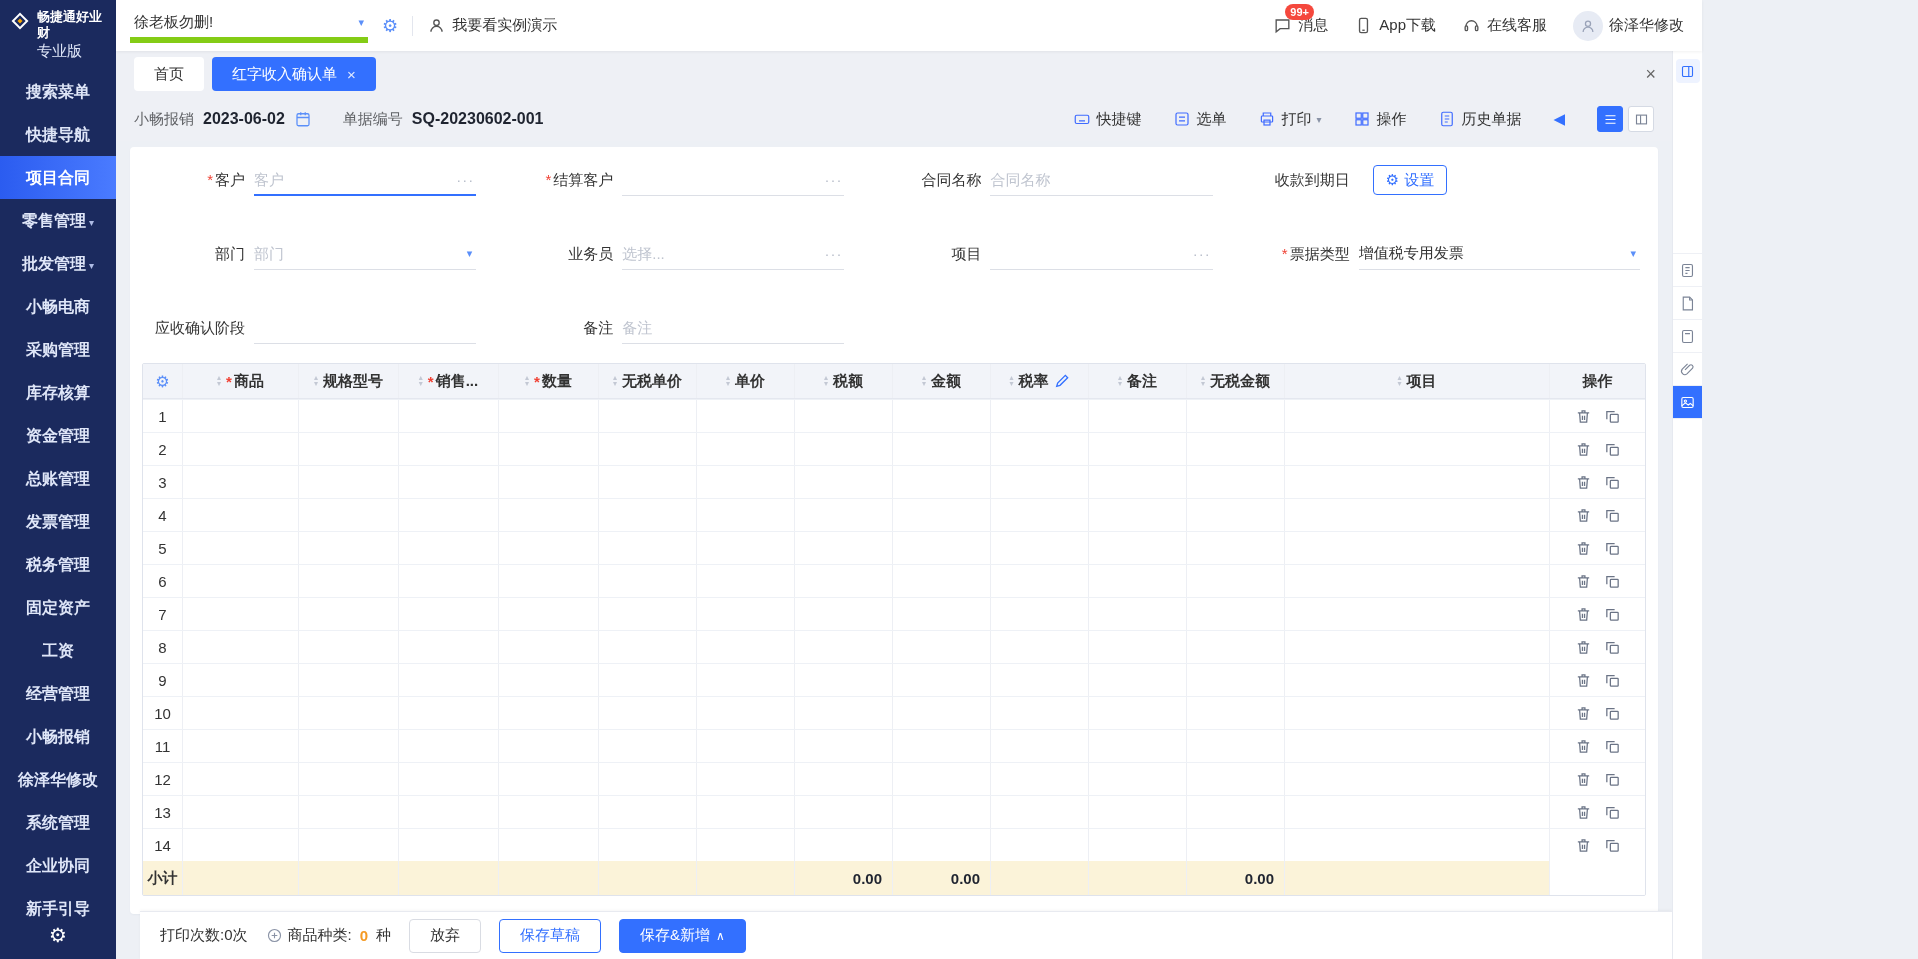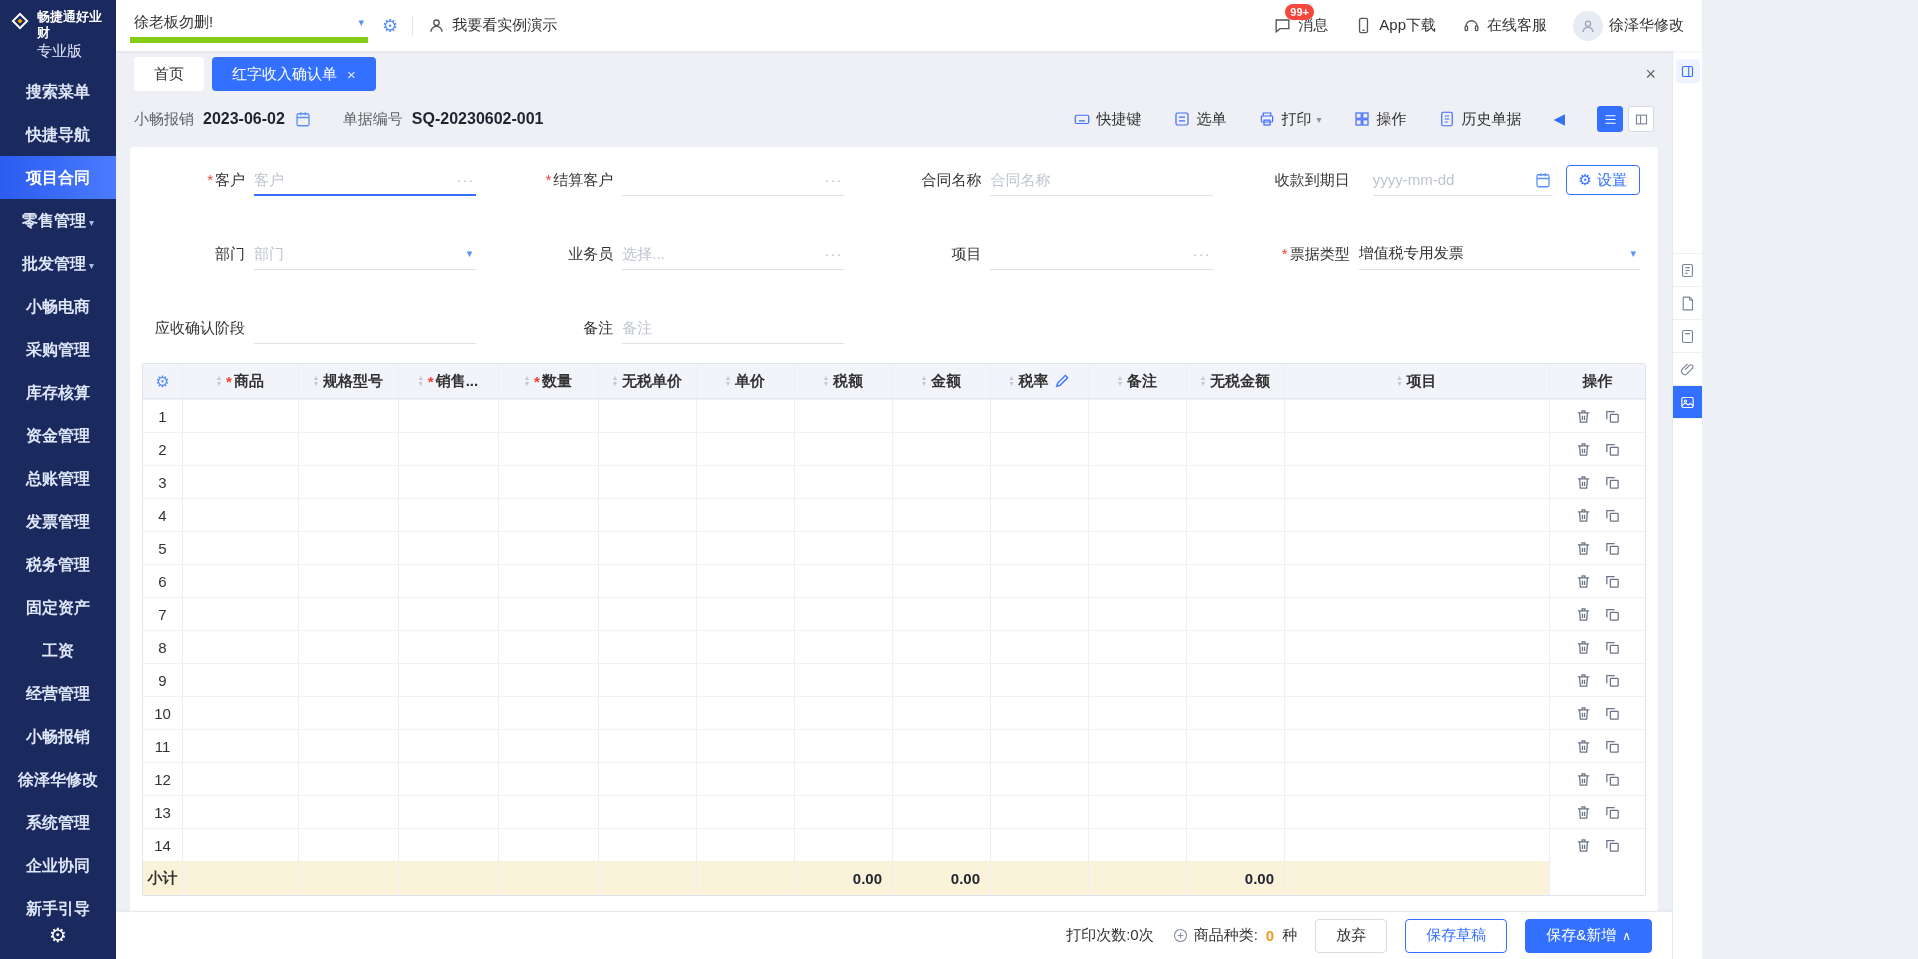--- a/index.html
+++ b/index.html
@@ -100,21 +100,21 @@
   .editico svg { width:100%; height:100%; stroke:currentColor; fill:none; }
   .rown { color:#333; }
   .abtn { width:17px; height:17px; margin:0 6px; color:#6b7486; cursor:pointer; }
   .abtn svg { width:100%; height:100%; display:block; }
   .subtotal .gcell { background:#fbf3d9; height:34px; font-weight:bold; }
   .subtotal .gcell.actions { background:#fff; }
   .subtotal .slab { font-weight:bold; }
   .subtotal .num { justify-content:flex-end; padding-right:10px; color:#1f2430; }
 
   
-  .bottombar { height:48px; background:#fff; border-top:1px solid #e8eaf0; display:flex; align-items:center; justify-content:flex-end; gap:18px; padding:0 20px; box-shadow:0 -1px 3px rgba(0,0,0,.04); }
+  .bottombar { height:48px; background:#fff; border-top:1px solid #e8eaf0; display:flex; align-items:center; justify-content:flex-start; gap:18px; padding:0 20px; box-shadow:0 -1px 3px rgba(0,0,0,.04);margin-left:24px; }
   .stat { font-size:15px; color:#333; display:flex; align-items:center; gap:5px; }
   .stat svg { width:17px; height:17px; stroke:#8a93a6; fill:none; stroke-width:1.6; }
   .orange { color:#f59a23; font-weight:bold; margin:0 3px; }
   .btn { height:34px; padding:0 20px; border-radius:4px; font-size:15px; display:flex; align-items:center; gap:6px; cursor:pointer; font-family:inherit; }
   .btn.plain { background:#fff; border:1px solid #d9dce3; color:#333; }
   .btn.outline-blue { background:#fff; border:1px solid #3370ff; color:#3370ff; }
   .btn.primary { background:#3370ff; border:1px solid #3370ff; color:#fff; }
   .up-caret { font-size:12px; }
 </style>
 </head>
@@ -316,29 +316,20 @@
                 </div>
               </div>
               <div class="field" data-name="contract-field">
                 <label class="flabel" data-name="contract-label"><span>合同名称</span></label>
                 <div class="fbox" data-name="contract-input-box">
                   <input data-name="contract-input" placeholder="合同名称" style="">
                 </div>
               </div>
               <div class="field with-btn" data-name="due-date-field">
                 <label class="flabel" data-name="due-date-label"><span>收款到期日</span></label>
-                <div class="fbox" data-name="due-date-input-box">
-                  <input data-name="due-date-input" placeholder="yyyy-mm-dd" style="">
-                  <span class="cal-ic" data-name="calendar-icon">
-                    <svg viewBox="0 0 24 24">
-                        <rect x="4" y="5" width="16" height="16" rx="2"></rect>
-                        <path d="M4 10h16M9 3v4M15 3v4"></path>
-                      </svg>
-                  </span>
-                </div>
                 <button class="settings-btn" data-name="settings-button">
                     <span data-name="gear-icon">⚙</span>
                     <span>设置</span>
                   </button>
               </div>
 
               <div class="field" data-name="department-field">
                 <label class="flabel" data-name="department-label"><span>部门</span></label>
                 <div class="fbox" data-name="department-select-box">
                   <input data-name="department-select" placeholder="部门" style="">

